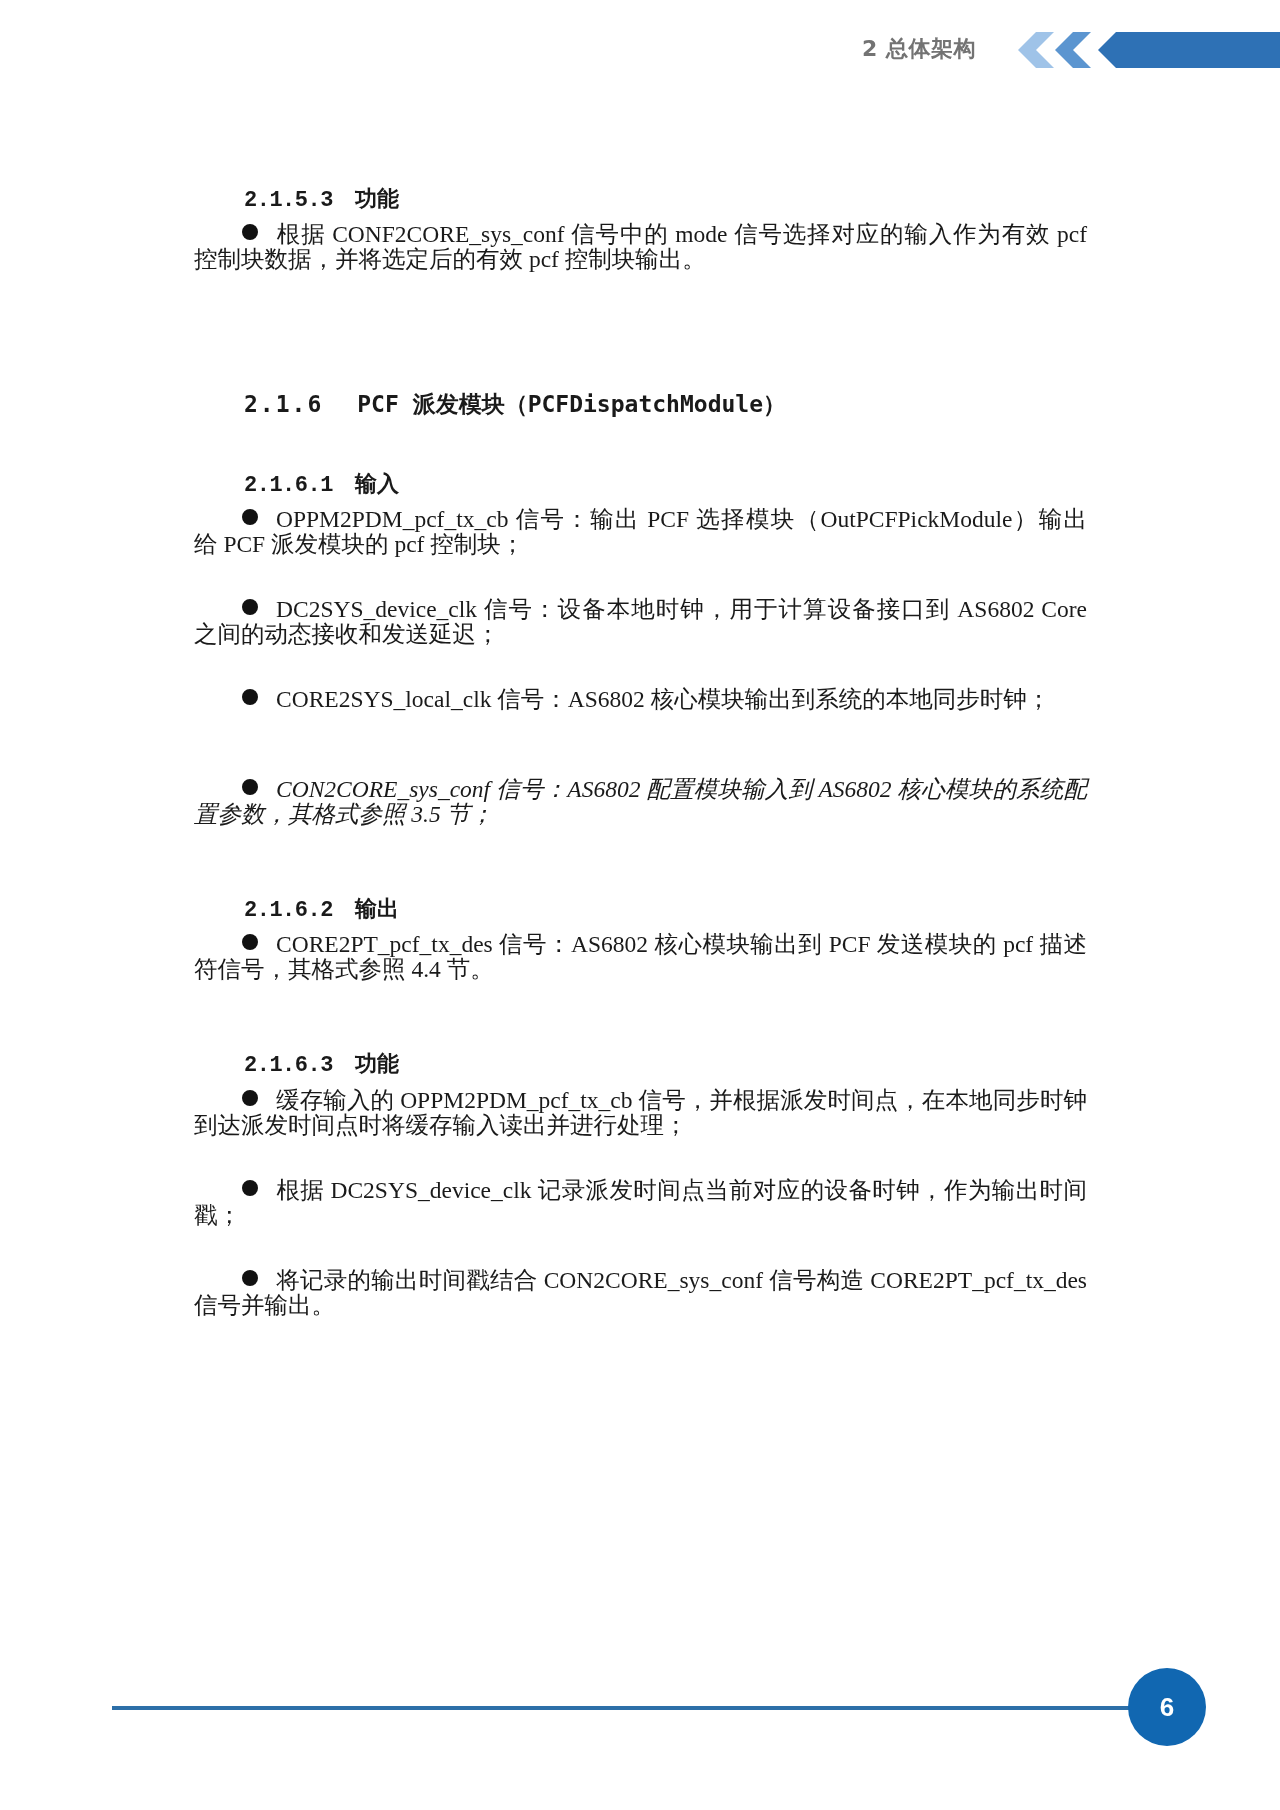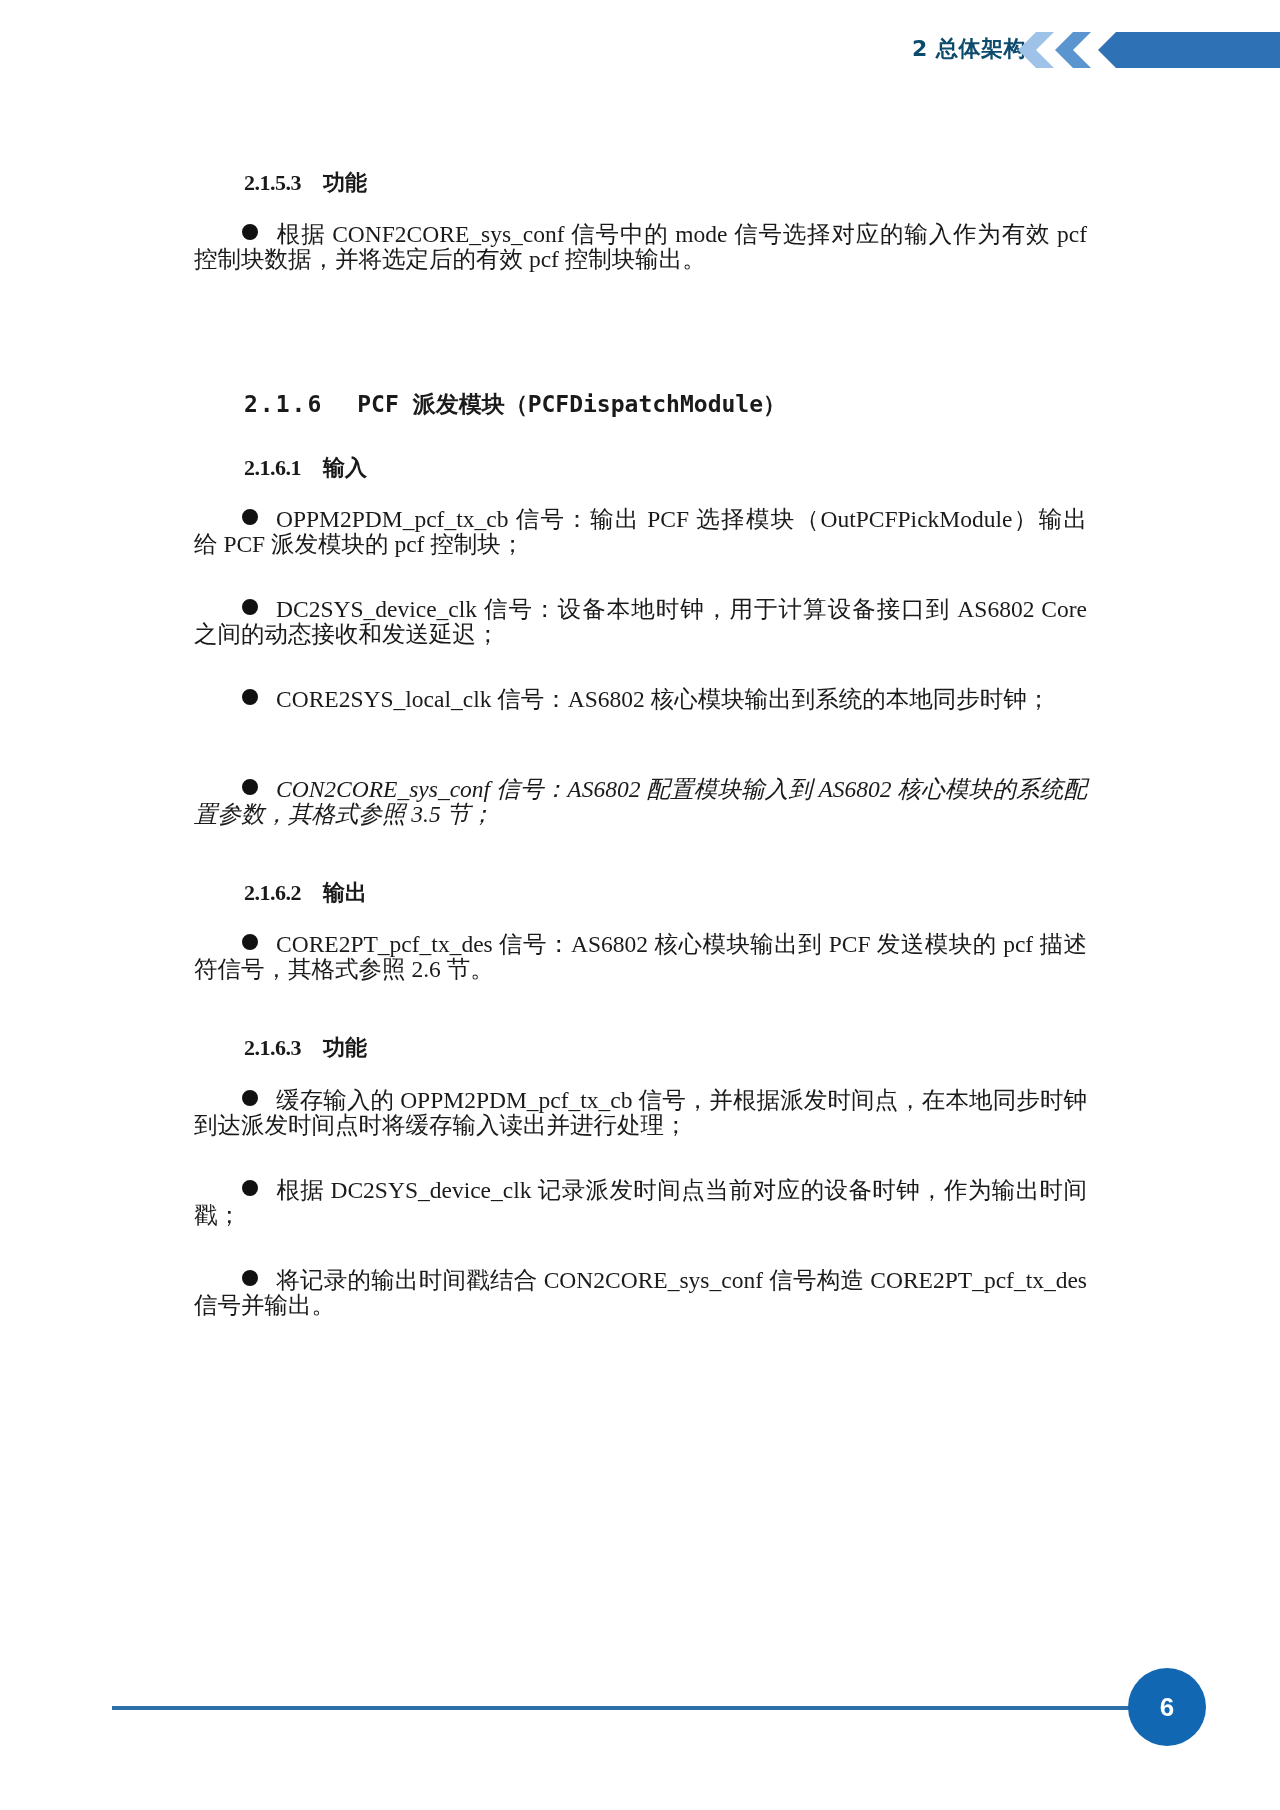--- a/index.html
+++ b/index.html
@@ -19,49 +19,50 @@
     
     .header {
       position: absolute;
       top: 30px;
       left: 0;
       width: 1280px;
       height: 40px;
     }
     .chapter-title {
       position: absolute;
-      left: 912px;
+      left: 862px;
       top: 4px;
       font-family: "DejaVu Sans", "Liberation Sans", sans-serif;
       font-weight: bold;
       font-size: 22px;
-      color: #0c4a6e;
+      color: #737373;
       letter-spacing: 0.5px;
       white-space: nowrap;
     }
     .header-deco {
       position: absolute;
       left: 1018px;
       top: 2px;
     }
 
     
     .content {
       position: absolute;
       left: 194px;
       top: 0;
       width: 893px;
     }
     .h4 {
       position: absolute;
       left: 50px;
-      font-family: Liberation Serif, serif;
+      font-family: Liberation Mono, monospace;
       font-weight: bold;
       font-size: 22px;
       white-space: nowrap;
+      margin-top: 16px;
     }
     .h4 .num { margin-right: 22px; letter-spacing: -0.5px; }
     .h3 {
       position: absolute;
       left: 50px;
       font-family: "DejaVu Sans Mono", "Liberation Mono", monospace;
       font-weight: bold;
       font-size: 23px;
       white-space: nowrap;
       letter-spacing: 0px;
@@ -154,21 +155,21 @@
     <span class="bullet"></span><span>CORE2SYS_local_clk 信号：AS6802 核心模块输出到系统的本地同步时钟；</span>
   </div>
   <div class="para" style="top:777px;font-style:italic;">
     <span class="bullet"></span><span>CON2CORE_sys_conf 信号：AS6802 配置模块输入到 AS6802 核心模块的系统配置参数，其格式参照 3.5 节；</span>
   </div>
 
   <div class="h4" style="top:878px;">
     <span class="num">2.1.6.2</span><span>输出</span>
   </div>
   <div class="para" style="top:932px;">
-    <span class="bullet"></span><span>CORE2PT_pcf_tx_des 信号：AS6802 核心模块输出到 PCF 发送模块的 pcf 描述符信号，其格式参照 2.6 节。</span>
+    <span class="bullet"></span><span>CORE2PT_pcf_tx_des 信号：AS6802 核心模块输出到 PCF 发送模块的 pcf 描述符信号，其格式参照 4.4 节。</span>
   </div>
 
   <div class="h4" style="top:1033px;">
     <span class="num">2.1.6.3</span><span>功能</span>
   </div>
   <div class="para" style="top:1088px;">
     <span class="bullet"></span><span>缓存输入的 OPPM2PDM_pcf_tx_cb 信号，并根据派发时间点，在本地同步时钟到达派发时间点时将缓存输入读出并进行处理；</span>
   </div>
   <div class="para" style="top:1178px;">
     <span class="bullet"></span><span>根据 DC2SYS_device_clk 记录派发时间点当前对应的设备时钟，作为输出时间戳；</span>

